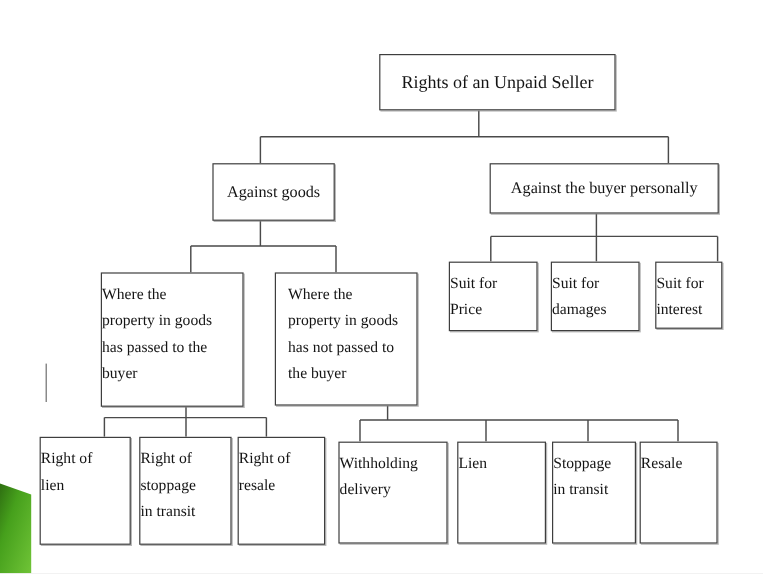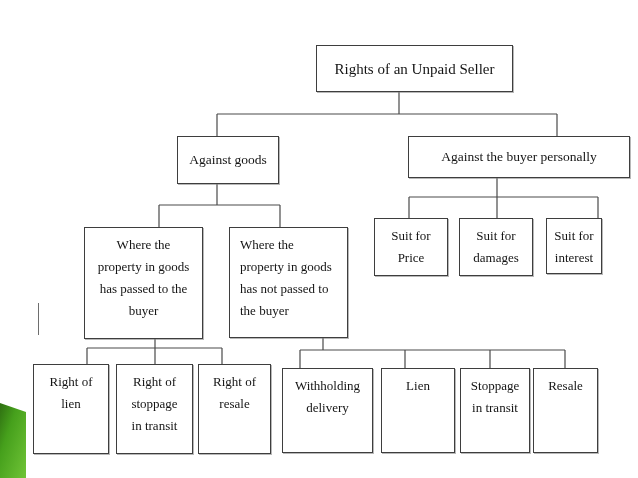--- a/index.html
+++ b/index.html
@@ -4,21 +4,21 @@
 <style>
   html,body { margin:0; padding:0; background:#e8e8e8; }
   .slide {
     position:relative; width:638px; height:478px; background:#ffffff;
     overflow:hidden; font-family:"Liberation Serif","DejaVu Serif",serif;
   }
   .connectors { position:absolute; left:0; top:0; pointer-events:none; }
   .node {
     position:absolute; box-sizing:border-box; background:#ffffff;
     border:1px solid #3e3e3e; color:#141414; font-size:13px; line-height:22px;
-    text-align:center; white-space:pre-line;
+    white-space:pre-line;
     box-shadow:1px 1px 0 rgba(125,125,125,0.55);
   }
   .center { display:flex; align-items:center; justify-content:center; }
   .top { padding-top:6px; }
   .leftalign { text-align:left; padding-left:10px; }
   .cursor { position:absolute; width:1px; background:#6e6e6e; }
   .accent { position:absolute; left:0; top:395px; }
 </style>
 </head>
 <body>
@@ -32,21 +32,21 @@
       <path d="M497 178 V197 M409 197 H598 M409 197 V218 M497 197 V218 M598 197 V218"></path>
       <path d="M155 339 V348 M87 348 H222 M87 348 V364 M155 348 V364 M222 348 V364"></path>
       <path d="M323 338 V350 M300 350 H565 M300 350 V368 M405 350 V368 M490 350 V368 M565 350 V368"></path>
     </g>
   </svg>
 
   <div class="node center" style="left:316px;top:45px;width:197px;height:47px;font-size:15px">Rights of an Unpaid Seller</div>
 
   <div class="node center" style="left:177px;top:136px;width:102px;height:48px;font-size:13.5px">Against goods</div>
 
-  <div class="node center" style="left:408px;top:136px;width:222px;height:42px;font-size:13.5px">Against the buyer personally</div>
+  <div class="node center" style="left:408px;top:136px;width:191px;height:42px;font-size:13.5px">Against the buyer personally</div>
 
   <div class="node top" style="left:84px;top:227px;width:119px;height:112px">Where the
 property in goods
 has passed to the
 buyer</div>
 
   <div class="node top leftalign" style="left:229px;top:227px;width:119px;height:111px">Where the
 property in goods
 has not passed to
 the buyer</div>

